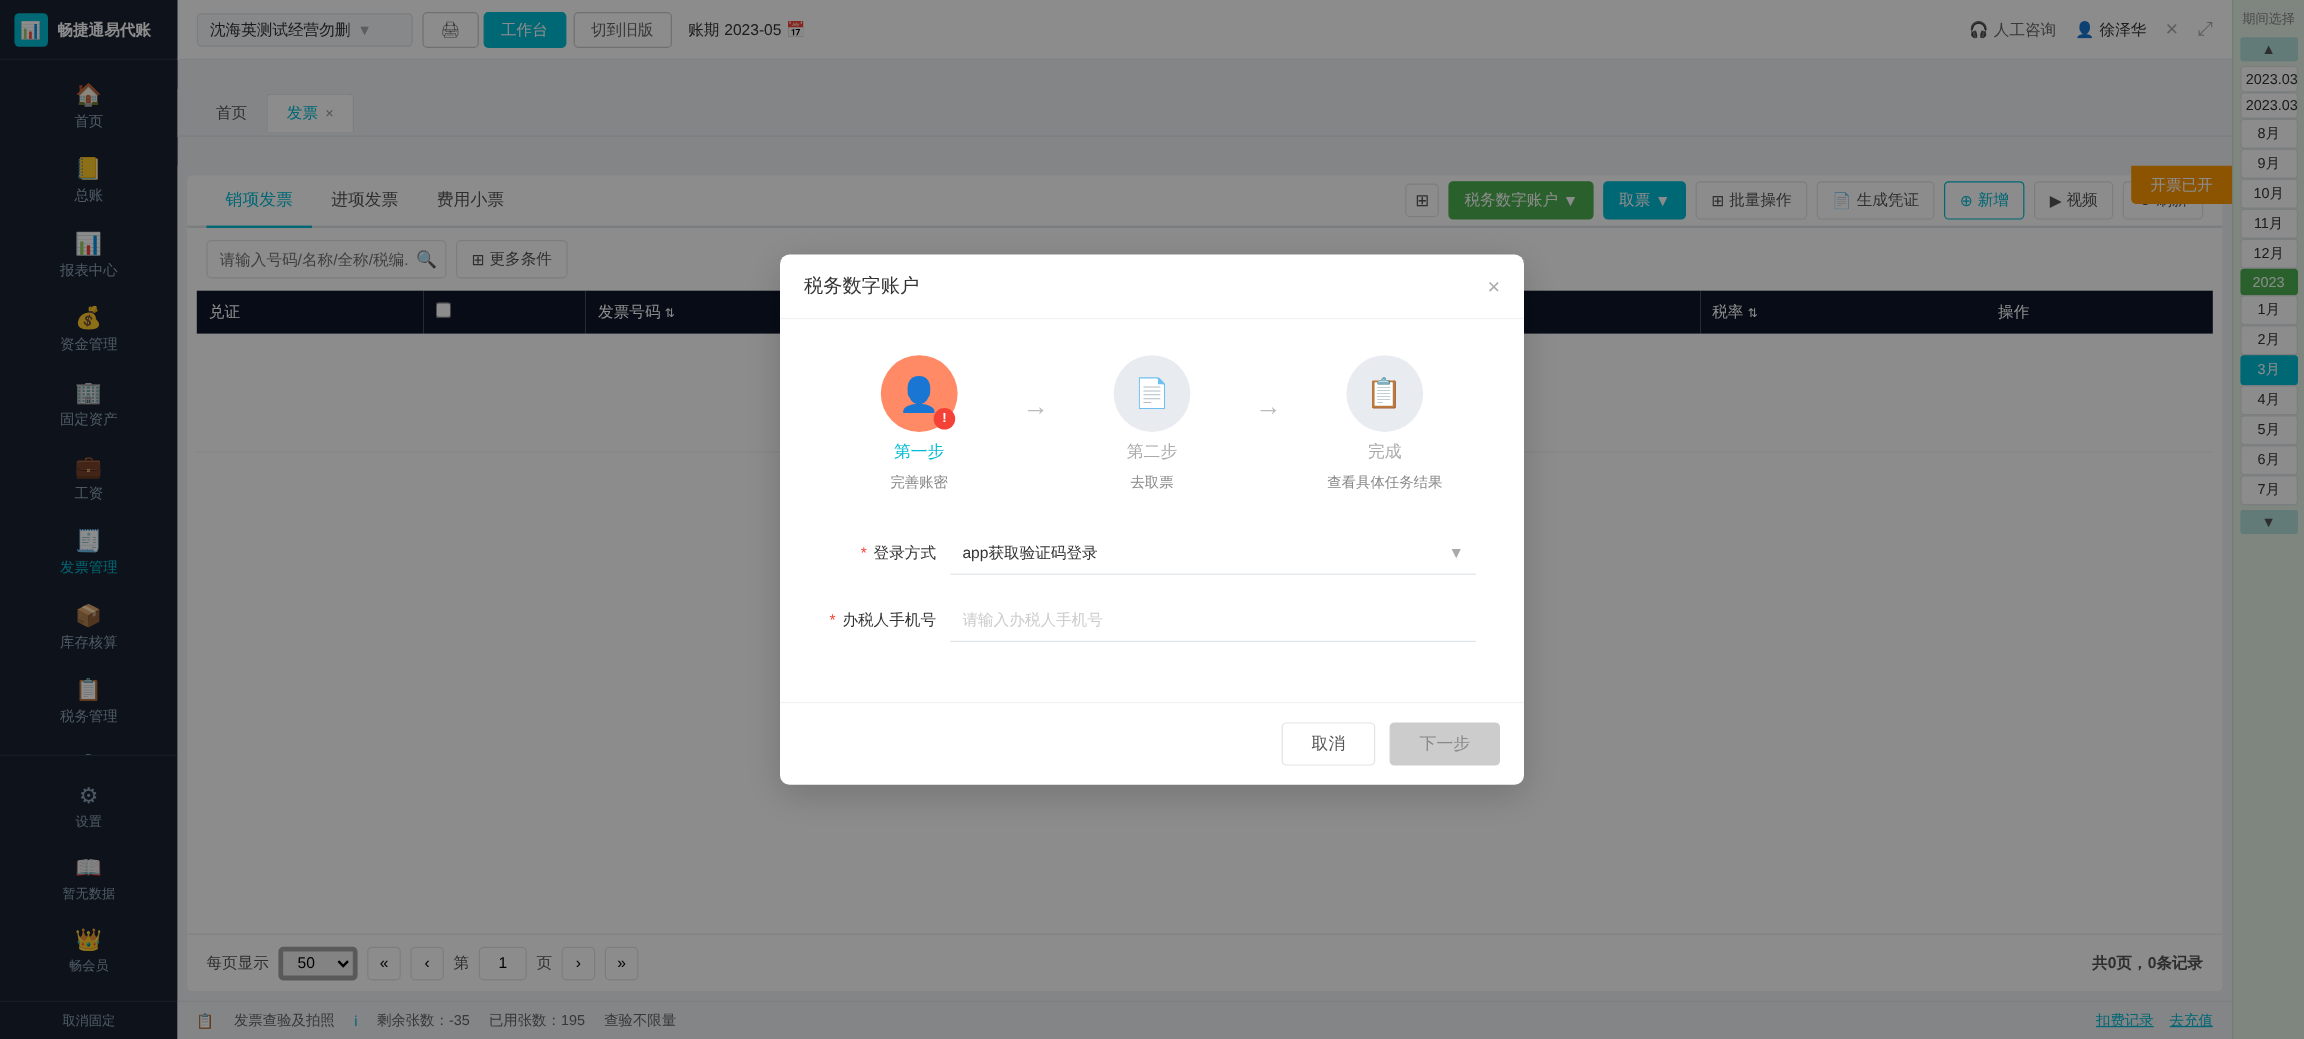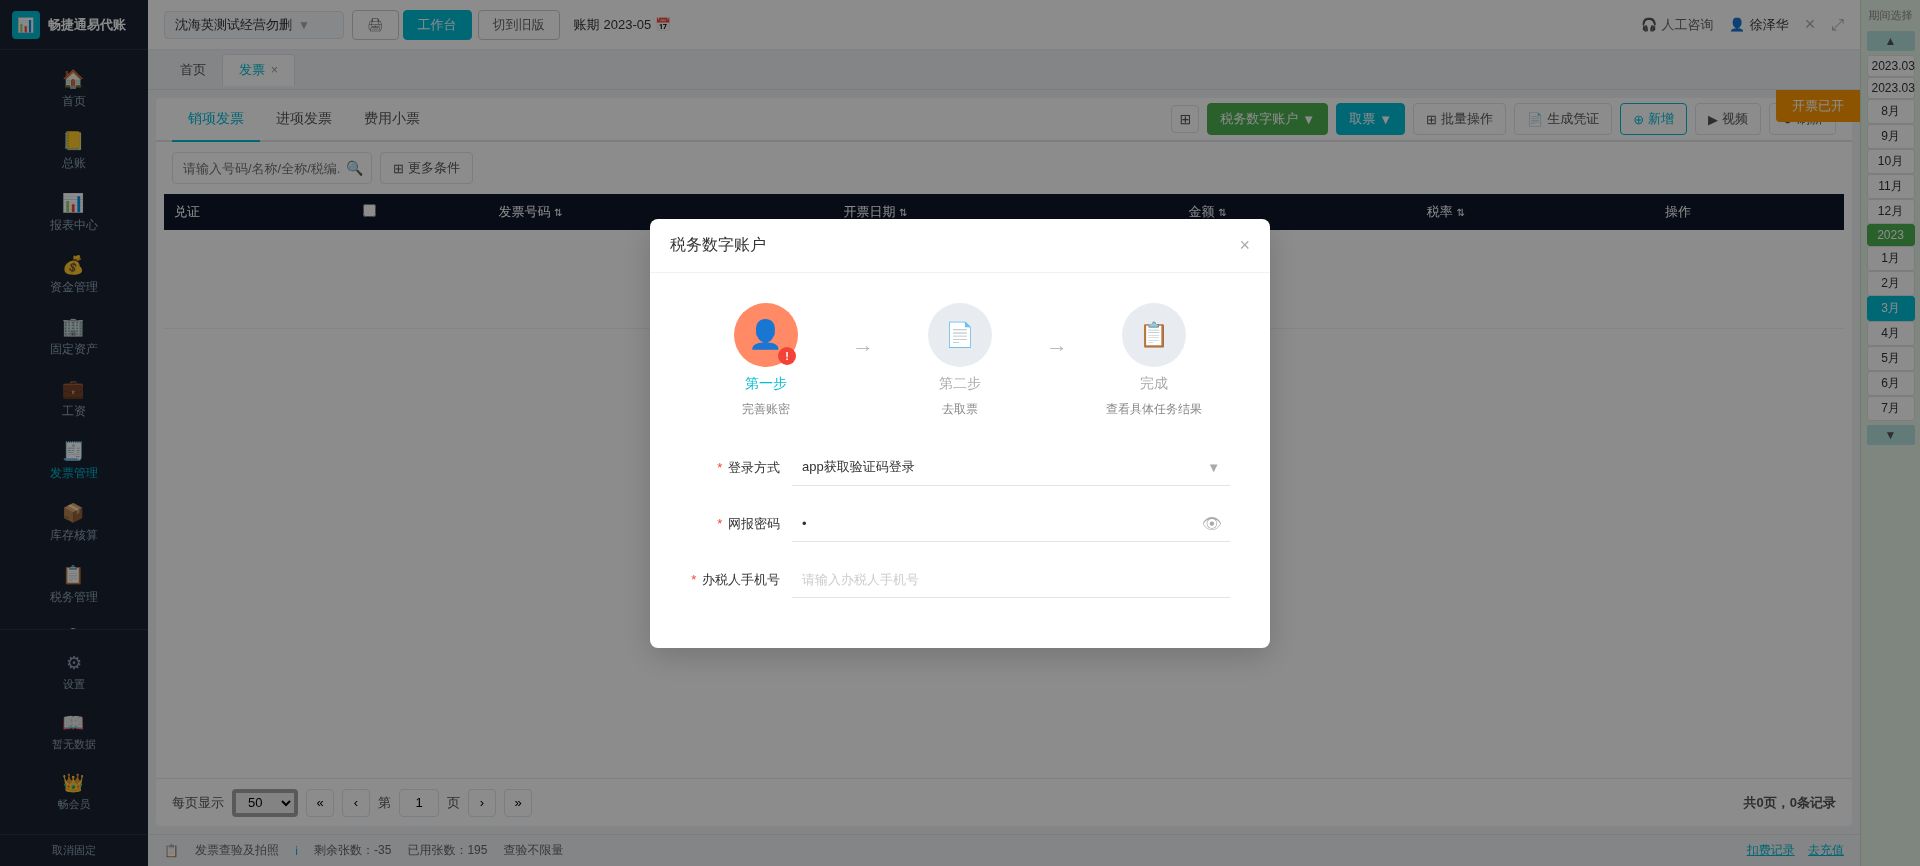--- a/index.html
+++ b/index.html
@@ -53,20 +53,21 @@
       border-top: 1px solid #2a3547;
     }
     .sidebar-bottom .nav-item { font-size: 11px; }
 
     
     .main-area {
       flex: 1;
       display: flex;
       flex-direction: column;
       height: 100%;
+      gap: 24px;
     }
 
     
     .topbar {
       height: 50px;
       background: #ffffff;
       display: flex;
       align-items: center;
       padding: 0 16px;
       border-bottom: 1px solid #e8ecf0;
@@ -806,34 +807,28 @@
           <div class="form-label">
             <span class="required">*</span>
             <span>登录方式</span>
           </div>
           <div class="form-select">
             <span>app获取验证码登录</span>
             <span style="color:#aaa;">▼</span>
           </div>
         </div>
 
-        <div class="form-row">
-          <div class="form-label">
-            <span class="required">*</span>
-            <span>网报密码</span>
-          </div>
-          <div class="password-row">
-            <input class="form-input" type="password" value="1" style="flex: 1 1 0%;">
-            <span class="password-eye">👁</span>
-          </div>
-        </div>
 
         <div class="form-row">
           <div class="form-label">
             <span class="required">*</span>
             <span>办税人手机号</span>
           </div>
           <input class="form-input" type="text" style="flex: 1 1 0%;" placeholder="请输入办税人手机号">
         </div>
       </div>
     </div>
+    <div class="modal-footer">
+      <button class="btn btn-cancel">取消</button>
+      <button class="btn btn-primary" disabled="">下一步</button>
+    </div>
   </div>
 </div>
 
 </body></html>

